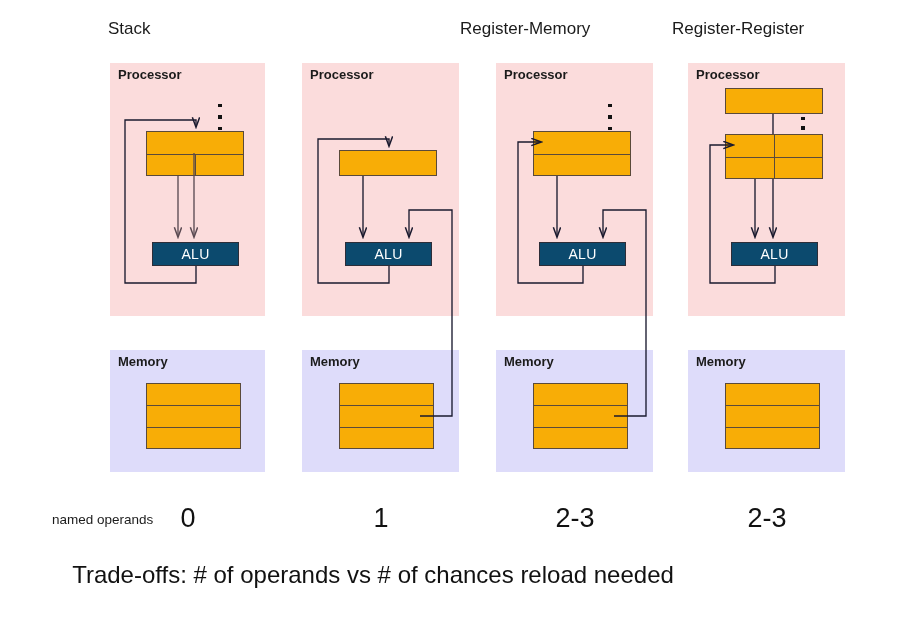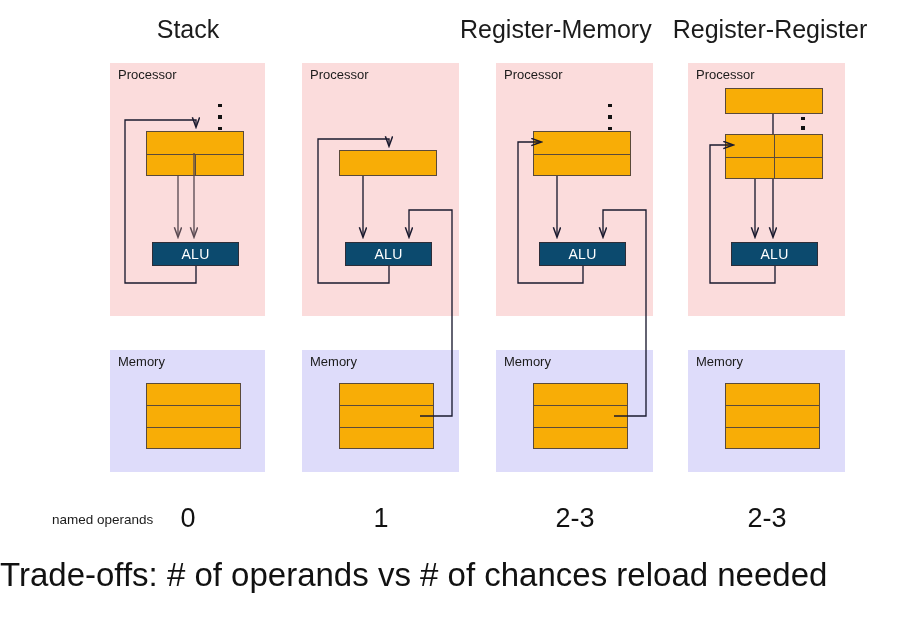--- a/index.html
+++ b/index.html
@@ -19,42 +19,43 @@
   #stage {
     position: absolute;
     left: 0; top: 0;
     width: 916px;
     height: 620px;
   }
 
   
   .col-title {
     position: absolute;
-    font-size: 25px;
+    font-size: 17px;
     line-height: 22px;
     color: #1b1b1b;
     white-space: nowrap;
-    text-align: center;
+    text-align: left;
   }
 
   
   .panel {
     position: absolute;
     box-sizing: border-box;
   }
   .panel.processor { background: #fbdcdc; }
   .panel.memory    { background: #dedcfa; }
   .panel-label {
     position: absolute;
     left: 8px;
     top: 4px;
     font-size: 13px;
     line-height: 16px;
     color: #1b1b1b;
     white-space: nowrap;
+    font-weight: bold;
   }
 
   
   .obox {
     position: absolute;
     background: #f8ad06;
     border: 1.6px solid #5a4a3a;
     box-sizing: border-box;
   }
   .obox .divider-h {
@@ -121,21 +122,21 @@
   .operand-value {
     position: absolute;
     font-size: 27px;
     line-height: 32px;
     color: #111111;
     text-align: center;
     white-space: nowrap;
   }
   .tradeoffs {
     position: absolute;
-    font-size: 33px;
+    font-size: 24px;
     line-height: 30px;
     color: #111111;
     text-align: center;
     white-space: nowrap;
     width: 746px;
     left: 0;
   }
 </style>
 </head>
 <body>

